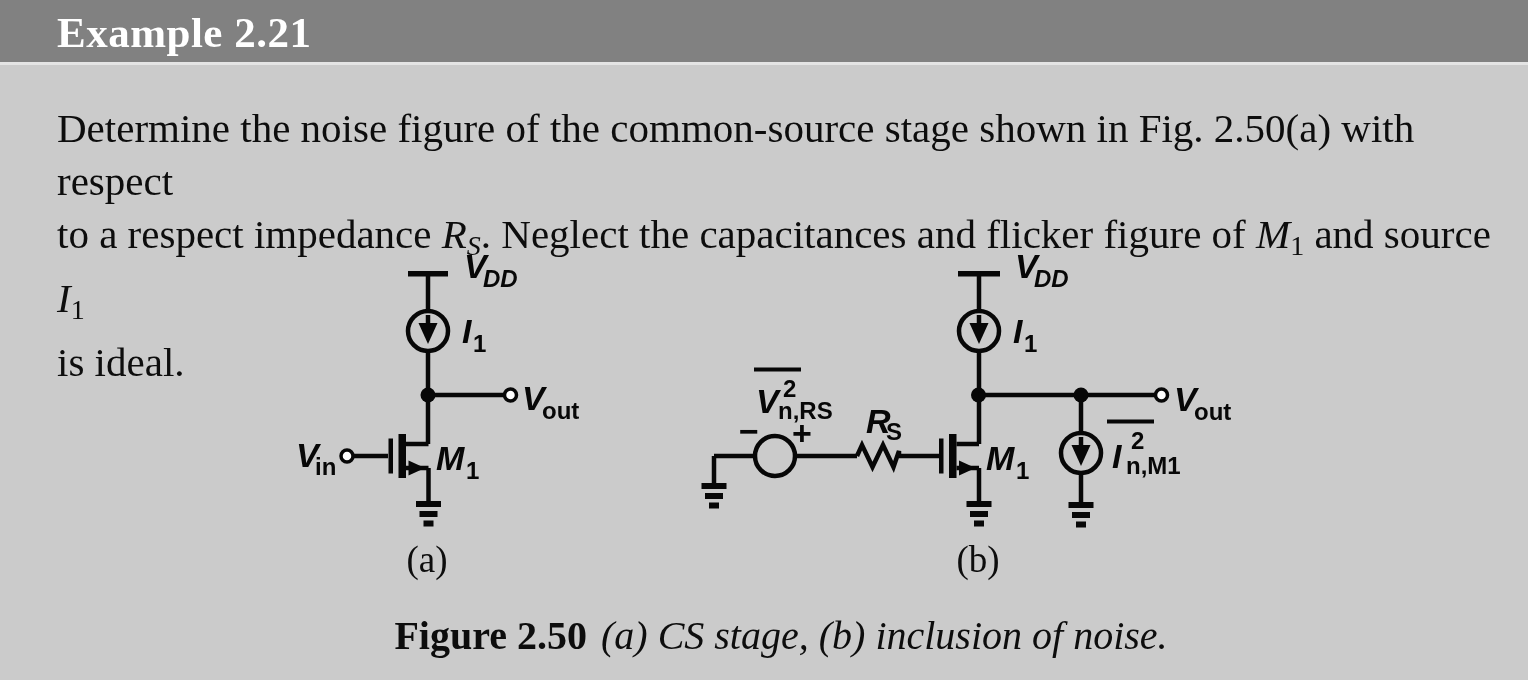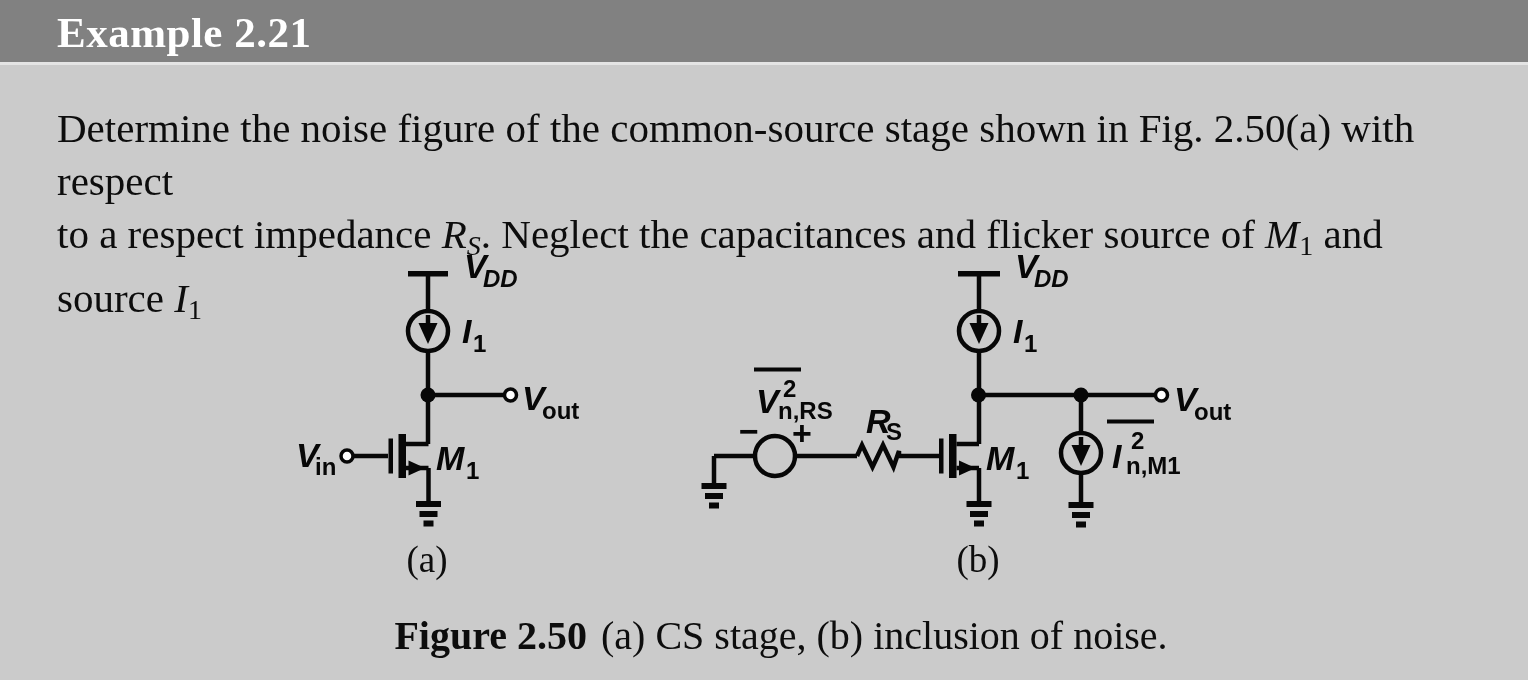--- a/index.html
+++ b/index.html
@@ -20,35 +20,36 @@
   .term{fill:#ffffff;stroke:#070707;stroke-width:3.5;}
   .lbl{font-family:"Liberation Sans",sans-serif;font-weight:bold;font-style:italic;font-size:34px;fill:#070707;}
   .sub{font-family:"Liberation Sans",sans-serif;font-weight:bold;font-style:normal;font-size:24px;fill:#070707;}
   .subi{font-family:"Liberation Sans",sans-serif;font-weight:bold;font-style:italic;font-size:24px;fill:#070707;}
   .sup{font-family:"Liberation Sans",sans-serif;font-weight:bold;font-style:normal;font-size:24px;fill:#070707;}
   .sign{font-family:"Liberation Sans",sans-serif;font-weight:bold;font-size:34px;fill:#070707;text-anchor:middle;}
   .tag{font-family:"Liberation Serif",serif;font-size:37px;fill:#0d0d0d;text-anchor:middle;}
   .caption{position:absolute;left:0;top:612px;width:1528px;text-align:center;padding-left:34px;
         box-sizing:border-box;font-size:40px;}
   .caption .cap-bold{font-weight:bold;margin-top:27px;}
-  .caption .cap-italic{margin-left:14px;}
+  .caption .cap-italic{font-style:italic;margin-left:14px;}
 </style>
 </head>
 <body>
 
 <div class="page">
 
   <div class="header">
     <span class="header-title">Example 2.21</span>
   </div>
   <div class="header-underline"></div>
 
   <div class="problem">
     <div><span>Determine the noise figure of the common-source stage shown in Fig. 2.50(a) with respect</span></div>
-    <div><span>to a respect impedance </span><span class="vari">R</span><span class="vsubi">S</span><span>. Neglect the capacitances and flicker source of </span><span class="vari">M</span><span class="vsub">1</span><span> and source </span><span class="vari">I</span><span class="vsub">1</span></div>
+    <div><span>to a respect impedance </span><span class="vari">R</span><span class="vsubi">S</span><span>. Neglect the capacitances and flicker figure of </span><span class="vari">M</span><span class="vsub">1</span><span> and source </span><span class="vari">I</span><span class="vsub">1</span></div>
+    <div><span>is ideal.</span></div>
   </div>
 
   <svg class="fig" width="1528" height="680" viewBox="0 0 1528 680">
     <defs>
       <g id="csrc">
         <circle cx="0" cy="0" r="20" class="wire"></circle>
         <line x1="0" y1="-16" x2="0" y2="-5" class="wire"></line>
         <polygon points="-9.5,-8 9.5,-8 0,13" class="ink"></polygon>
       </g>
       <g id="gnd">

